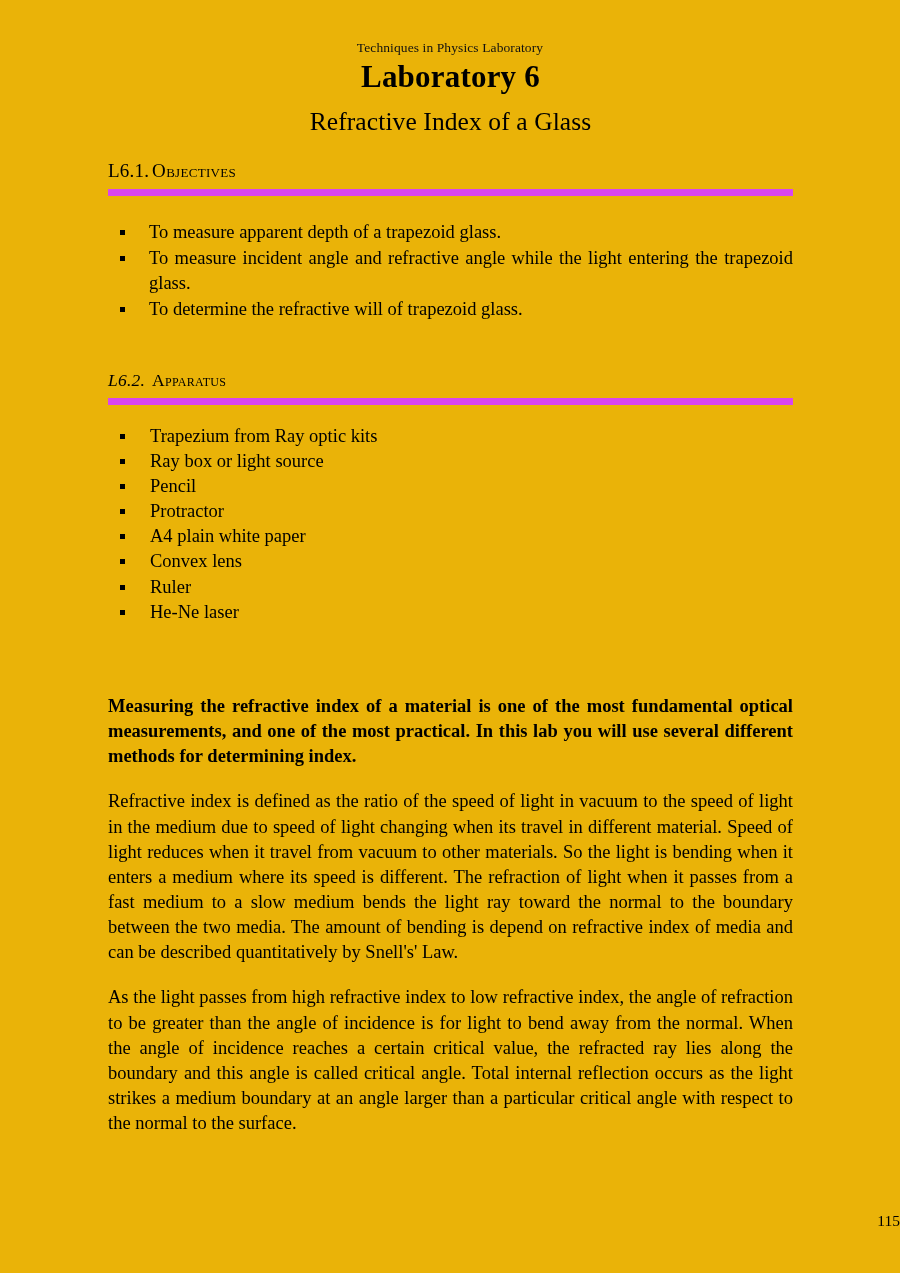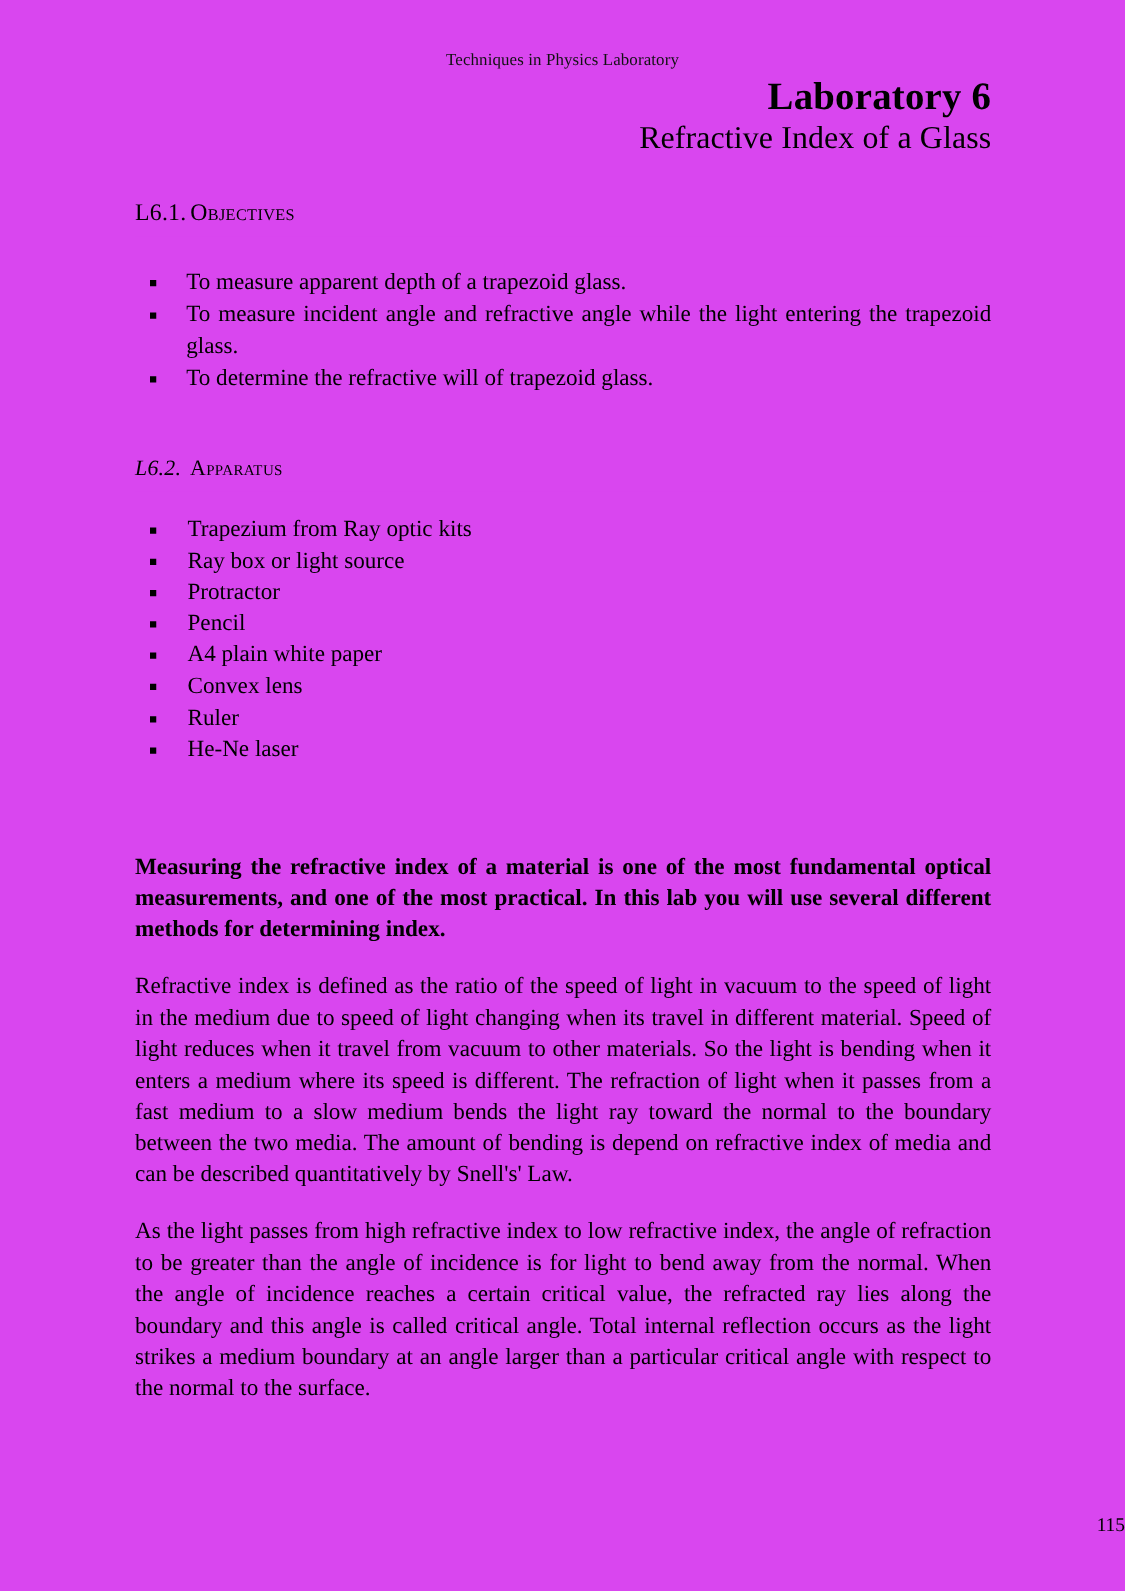--- a/index.html
+++ b/index.html
@@ -5,21 +5,21 @@
   html, body {
     margin: 0;
     padding: 0;
     background: #ffffff;
   }
 
   .page {
     position: relative;
     width: 900px;
     height: 1273px;
-    background: #d946ef;
+    background: #eab308;
     font-family: "Liberation Serif", "DejaVu Serif", serif;
     color: #000000;
     overflow: hidden;
     box-sizing: border-box;
   }
 
   
   .running-head {
     position: absolute;
     top: 40px;
@@ -30,51 +30,51 @@
     letter-spacing: 0.1px;
     color: #111111;
   }
 
   
   .title-block {
     position: absolute;
     top: 60px;
     left: 108px;
     width: 685px;
-    text-align: right;
+    text-align: center;
   }
 
   .title-main {
     font-size: 31px;
     font-weight: bold;
     line-height: 1.12;
     letter-spacing: 0.2px;
   }
 
   .title-sub {
     font-size: 25.5px;
     font-weight: normal;
     line-height: 1.2;
-    margin-top: 0;
+    margin-top: 12px;
     letter-spacing: 0.1px;
   }
 
   
   .content {
     position: absolute;
     top: 160px;
     left: 108px;
     width: 685px;
   }
 
   
   .section-head {
     position: relative;
     padding-bottom: 7px;
-    border-bottom: 1px solid #d946ef;
+    border-bottom: 7px solid #d946ef;
   }
 
   .section-head .num {
     font-size: 19px;
     letter-spacing: 0.2px;
   }
   .section-head.small .num {
     font-size: 17.5px;
     font-style: italic;
   }
@@ -192,25 +192,25 @@
       <li>
         <span class="sq"></span>
         <span>Trapezium from Ray optic kits</span>
       </li>
       <li>
         <span class="sq"></span>
         <span>Ray box or light source</span>
       </li>
       <li>
         <span class="sq"></span>
+        <span>Pencil</span>
+      </li>
+      <li>
+        <span class="sq"></span>
         <span>Protractor</span>
-      </li>
-      <li>
-        <span class="sq"></span>
-        <span>Pencil</span>
       </li>
       <li>
         <span class="sq"></span>
         <span>A4 plain white paper</span>
       </li>
       <li>
         <span class="sq"></span>
         <span>Convex lens</span>
       </li>
       <li>

